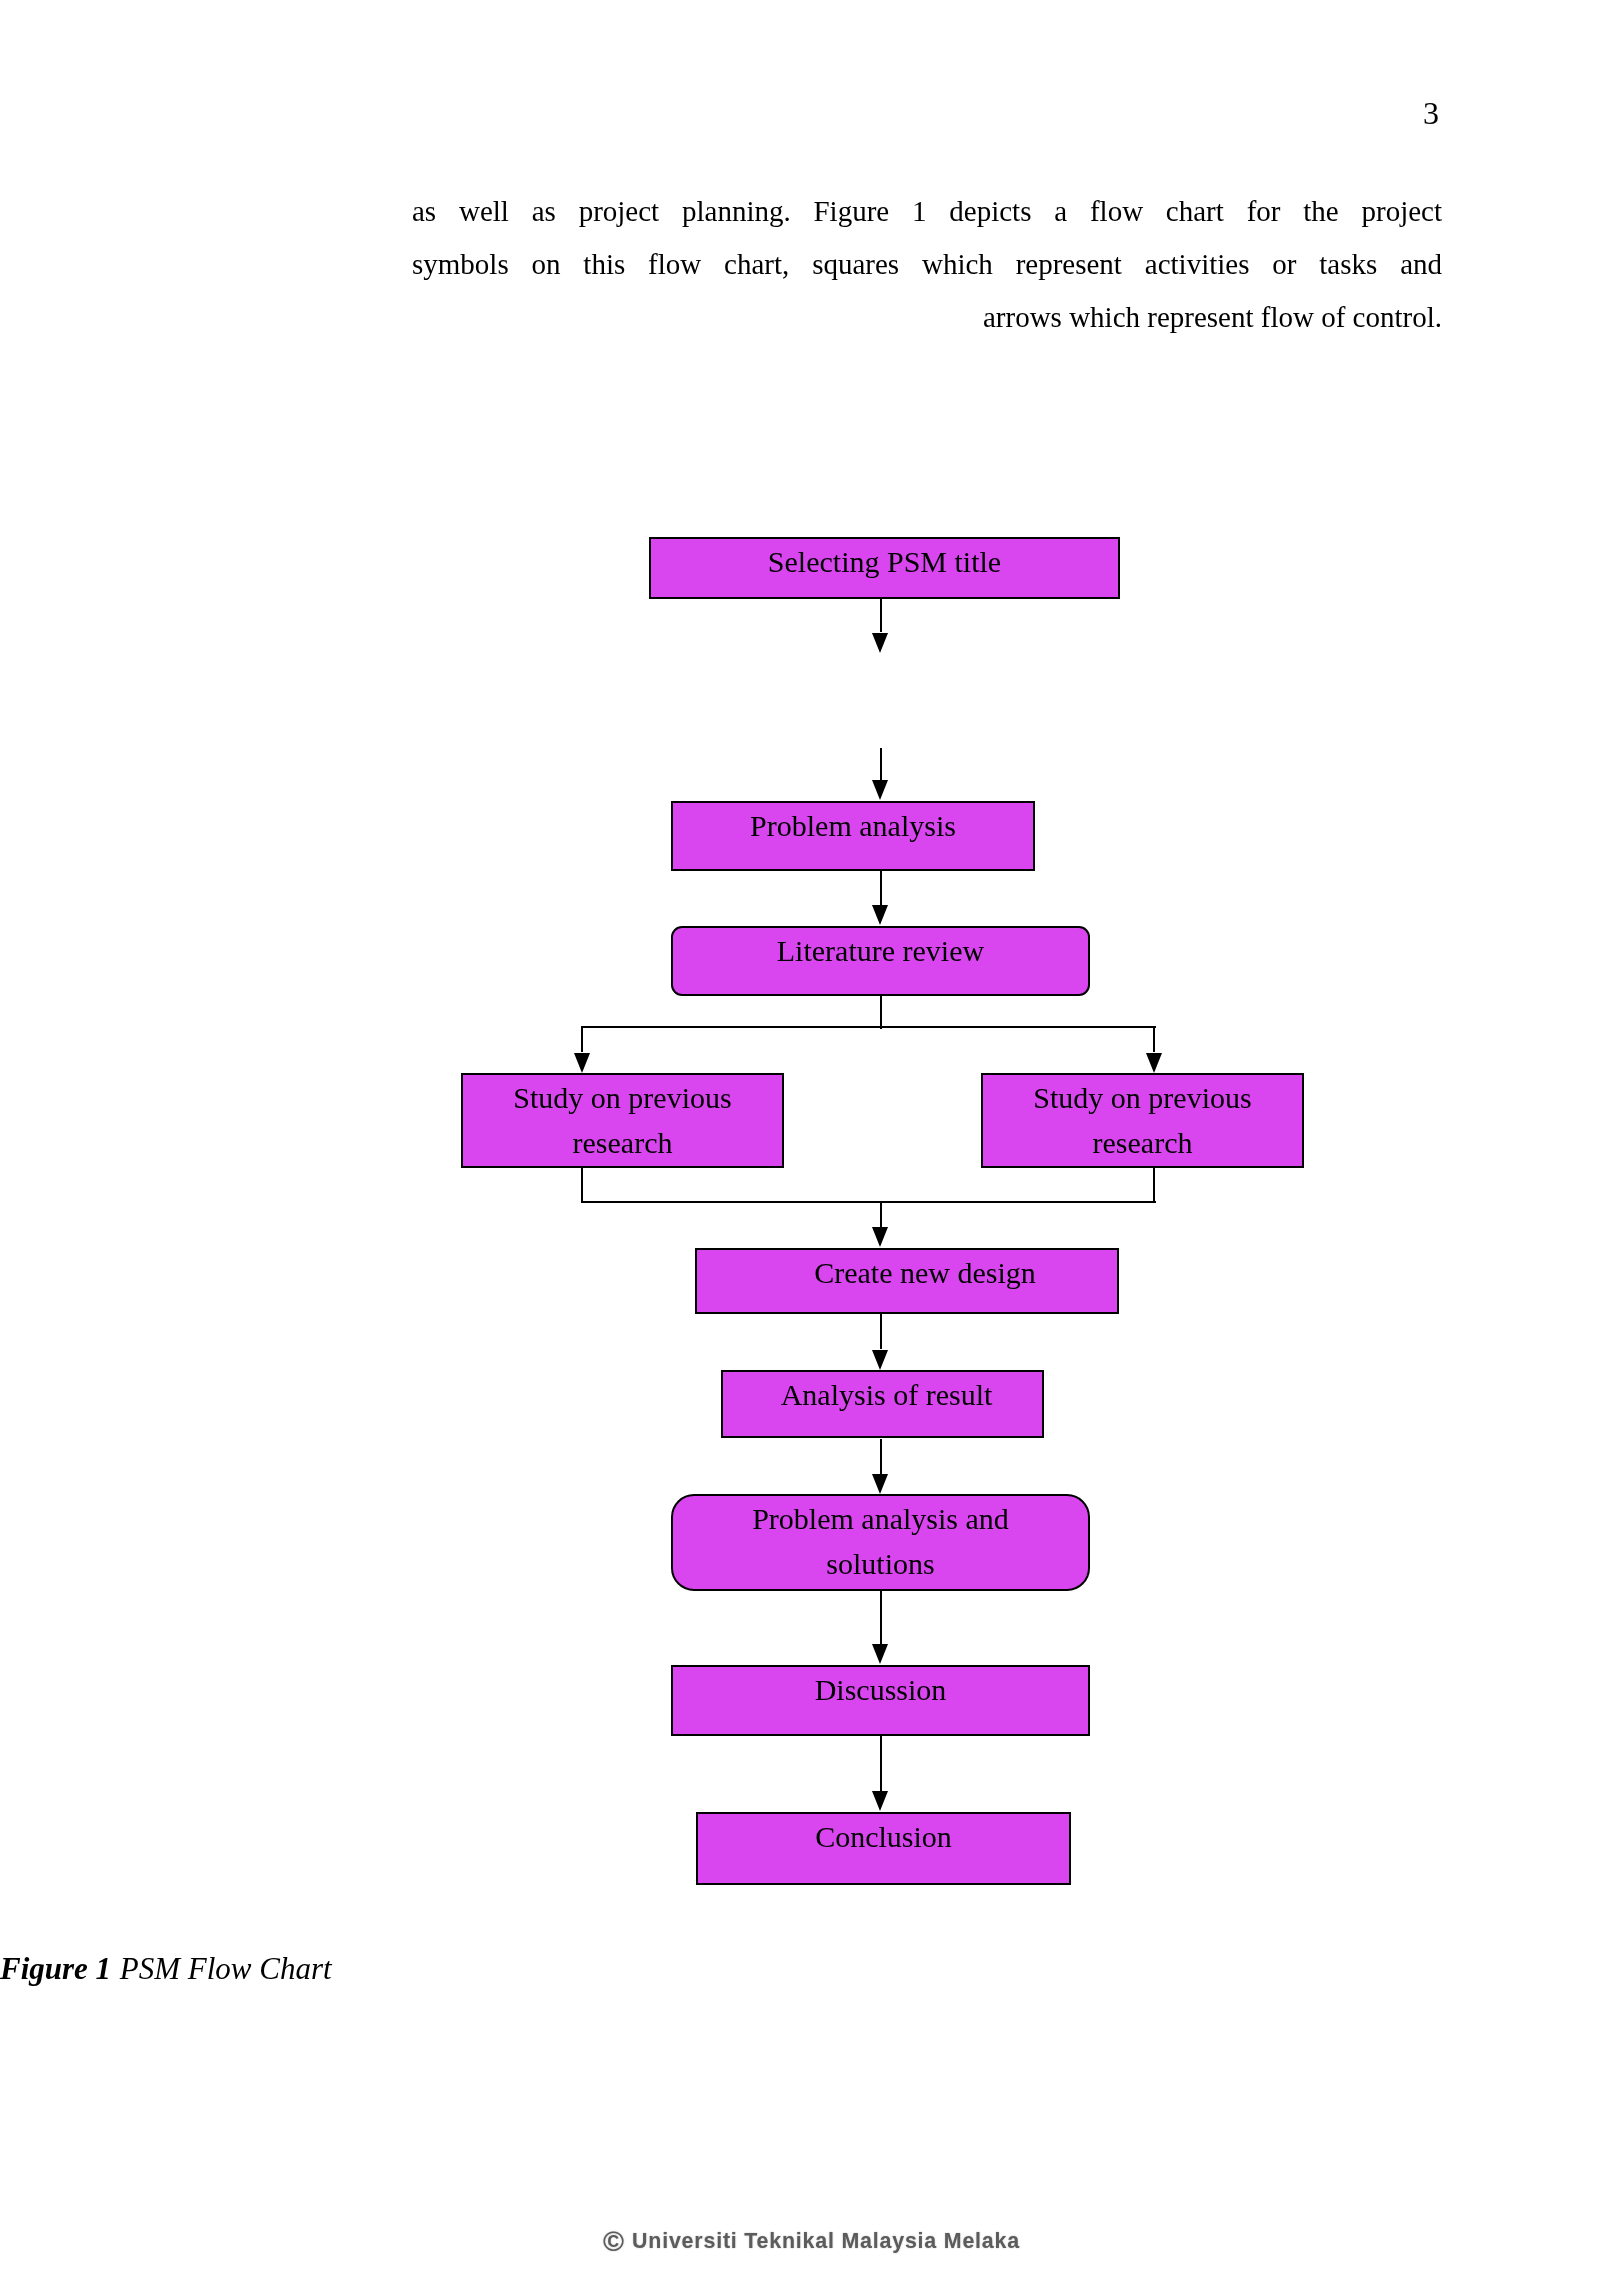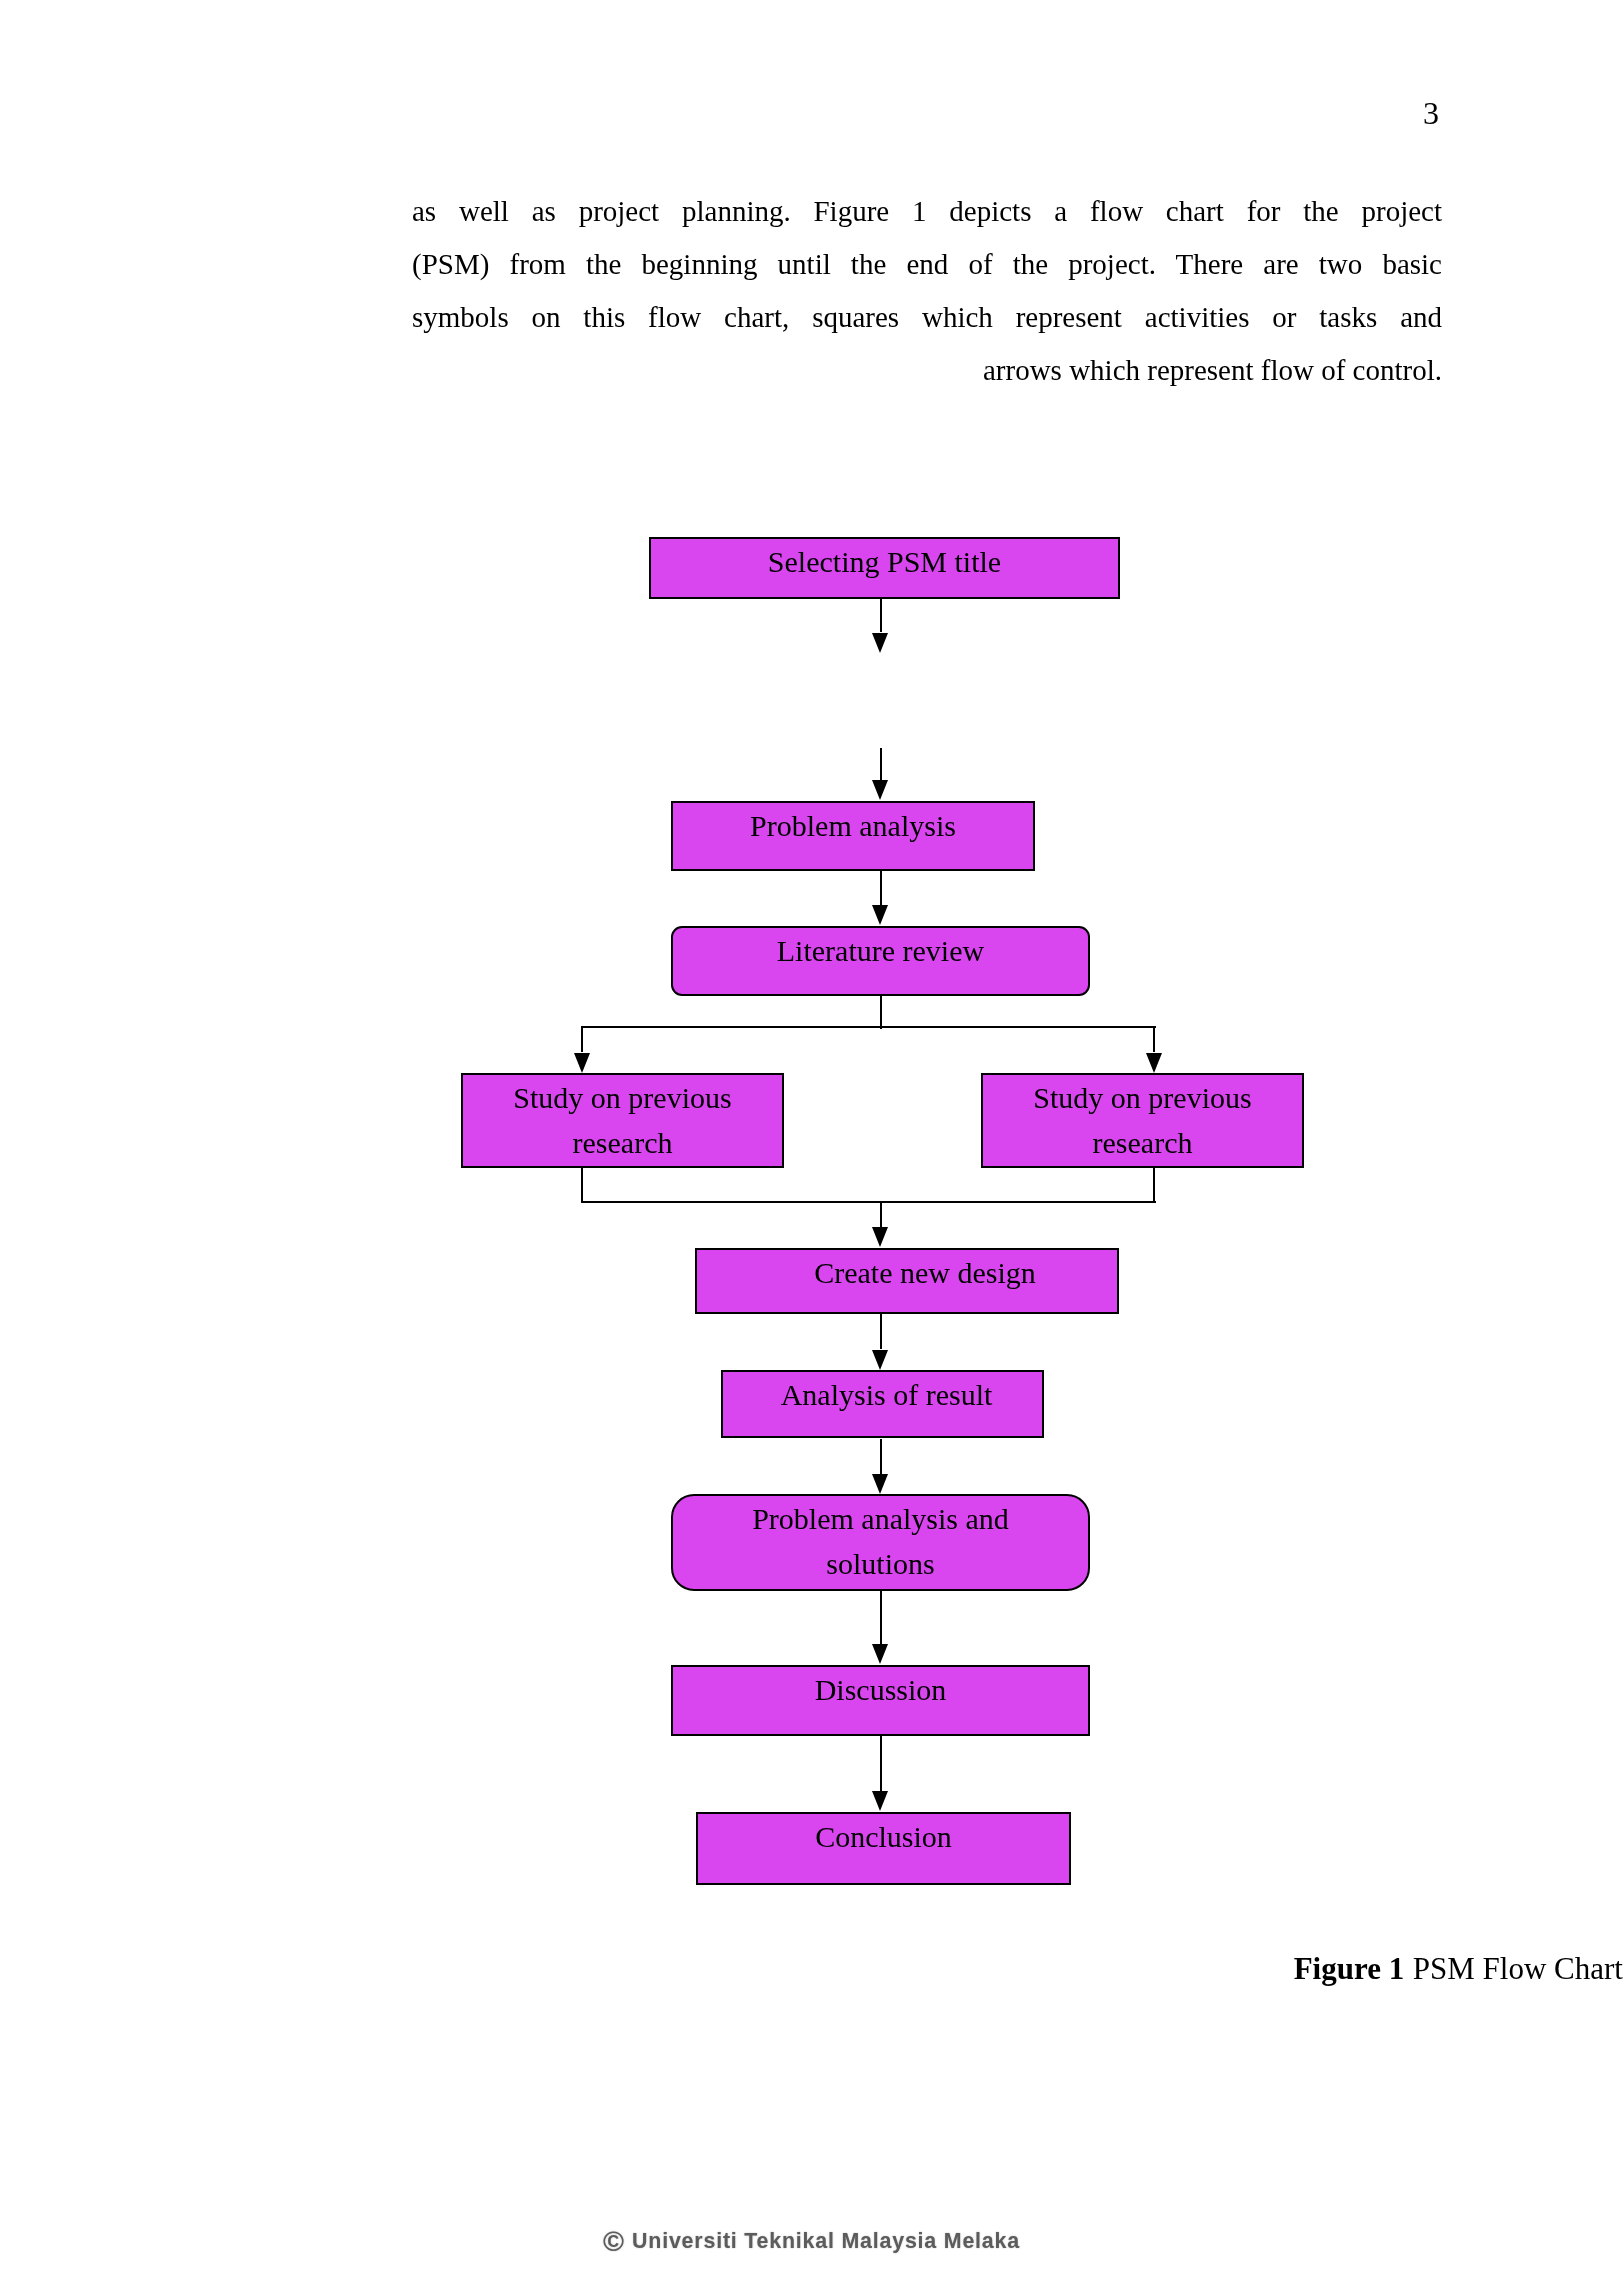--- a/index.html
+++ b/index.html
@@ -66,22 +66,23 @@
     border-right: 8.7px solid transparent;
     border-top: 20.6px solid #000;
   }
 
   
   .figure-caption {
     position: absolute;
     top: 1951px;
     left: 0;
     width: 100%;
-    text-align: right;
+    text-align: left;
     font-size: 31px;
+    font-style: italic;
   }
   .figure-caption .fig-label { font-weight: 700; }
   .figure-caption .fig-title { margin-left: 8.7px; }
 
   
   .footer-watermark {
     position: absolute;
     top: 2224px;
     left: 0;
     width: 100%;
@@ -99,21 +100,20 @@
 </style>
 </head>
 <body>
 
 <div class="page">
 
   <div class="page-number">3</div>
 
   <div class="body-paragraph">
     <div class="para-line">as well as project planning.  Figure 1 depicts a flow chart for the project</div>
-    <div class="para-line">(PSM) from the beginning until the end of the project. There are two basic</div>
     <div class="para-line">symbols on this flow chart, squares which represent activities or tasks and</div>
     <div class="para-line last">arrows which represent flow of control.</div>
   </div>
 
   <div class="flowchart">
 
     <div class="fc-box" style="left:649px; top:537px; width:471px; height:62px;">
       <span class="fc-line">Selecting PSM title</span>
       <span class="fc-line"></span>
     </div>

